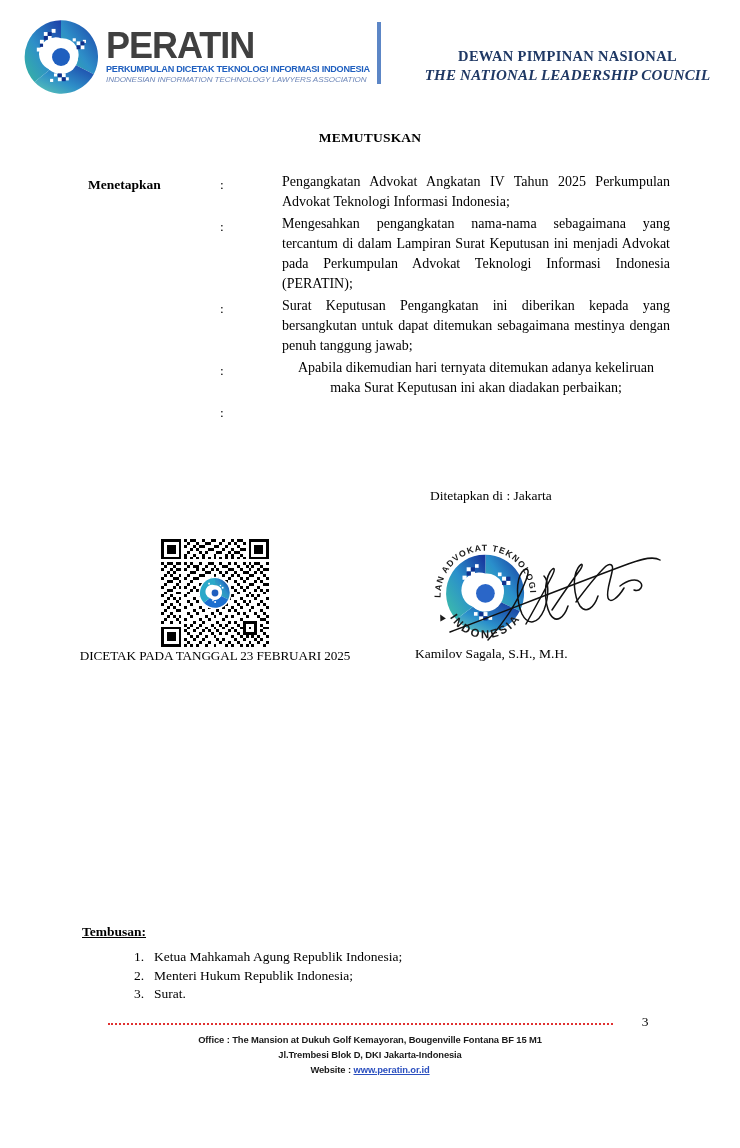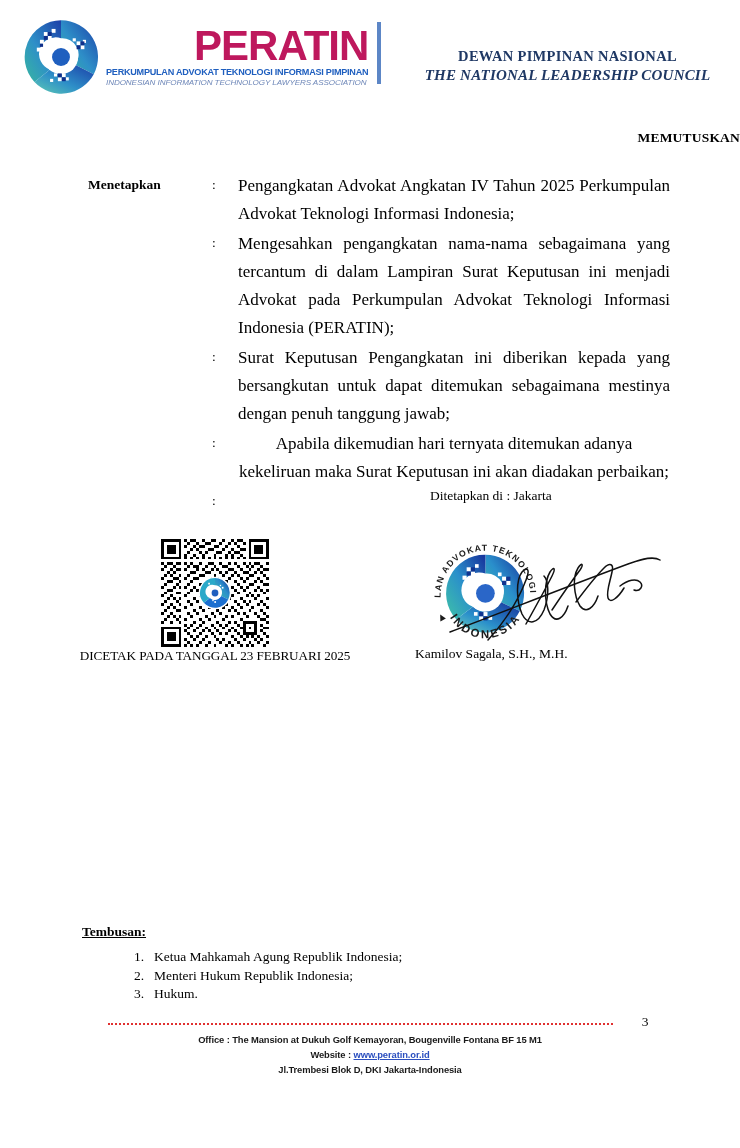--- a/index.html
+++ b/index.html
@@ -43,25 +43,24 @@
     width: 78px; height: 78px;
   }
   .logo-word-wrap {
     margin-left: 6px;
     position: relative;
     padding-bottom: 2px;
   }
   .logo-word {
     font-family: "Liberation Sans", sans-serif;
     font-weight: 700;
-    font-size: 42px;
+    font-size: 36px;
     letter-spacing: -1px;
-    color: #be185d;
+    color: #404040;
     line-height: 0.98;
-    text-align: right;
   }
   .logo-tag1 {
     font-family: "Liberation Sans", sans-serif;
     font-weight: 700;
     font-size: 9.1px;
     letter-spacing: -0.25px;
     color: #1F5FBF;
     margin-top: 1px;
     white-space: nowrap;
   }
@@ -100,55 +99,57 @@
     font-size: 15px;
     letter-spacing: 0.2px;
     margin-top: 2px;
   }
 
   
   .memutuskan {
     position: absolute;
     left: 0; top: 130px;
     width: 740px;
-    text-align: right;
+    text-align: center;
     font-weight: 700;
     font-size: 13.5px;
     letter-spacing: 0.2px;
   }
 
   .decisions {
     position: absolute;
     left: 88px; top: 172px;
     width: 582px;
   }
   .drow {
     display: flex;
     align-items: flex-start;
     margin-bottom: 2px;
+    gap: 8px;
   }
   .dlabel {
     width: 124px;
     flex: 0 0 124px;
     font-weight: 700;
     font-size: 13.5px;
     line-height: 25px;
   }
   .dcolon {
     width: 26px;
     flex: 0 0 26px;
     font-size: 13.5px;
     line-height: 25px;
   }
   .dtext {
     flex: 1 1 auto;
-    font-size: 17px;
-    line-height: 28px;
+    font-size: 14px;
+    line-height: 20px;
     text-align: justify;
     text-justify: inter-word;
+    margin-left: 28px;
   }
   .dtext.nojust { text-align: center; }
 
   
   .sigblock {
     position: absolute;
     left: 430px; top: 487px;
     width: 300px;
     font-size: 13.5px;
     line-height: 17.5px;
@@ -296,21 +297,21 @@
           <rect x="23" y="33" width="4" height="4"></rect>
             <rect x="75" y="30" width="5" height="5"></rect>
           <rect x="70" y="35" width="5" height="5"></rect>
             <rect x="51" y="76" width="5" height="5"></rect>
           <rect x="46" y="71" width="5" height="5"></rect>
         </g>
       </svg>
     </div>
     <div class="logo-word-wrap">
       <div class="logo-word">PERATIN</div>
-      <div class="logo-tag1">PERKUMPULAN ADVOKAT TEKNOLOGI INFORMASI PIMPINAN</div>
+      <div class="logo-tag1">PERKUMPULAN DICETAK TEKNOLOGI INFORMASI INDONESIA</div>
       <div class="logo-tag2">INDONESIAN INFORMATION TECHNOLOGY LAWYERS ASSOCIATION</div>
     </div>
   </div>
 
   <div class="logo-divider"></div>
 
   <div class="council">
     <div class="council-l1">DEWAN PIMPINAN NASIONAL</div>
     <div class="council-l2">THE NATIONAL LEADERSHIP COUNCIL</div>
   </div>
@@ -862,25 +863,25 @@
   <div class="titem">
     <div class="tnum">1.</div>
     <div class="tlabel">Ketua Mahkamah Agung Republik Indonesia;</div>
   </div>
   <div class="titem">
     <div class="tnum">2.</div>
     <div class="tlabel">Menteri Hukum Republik Indonesia;</div>
   </div>
   <div class="titem">
     <div class="tnum">3.</div>
-    <div class="tlabel">Hukum.</div>
+    <div class="tlabel">Surat.</div>
   </div>
 </div>
 
 <div class="foot-rule"></div>
 <div class="page-num">3</div>
 <div class="footer-text">
   <div>Office : The Mansion at Dukuh Golf Kemayoran, Bougenville Fontana BF 15 M1</div>
+  <div>Jl.Trembesi Blok D, DKI Jakarta-Indonesia</div>
   <div>
     <span>Website : </span><a class="footer-link" href="#">www.peratin.or.id</a>
   </div>
-  <div>Jl.Trembesi Blok D, DKI Jakarta-Indonesia</div>
 </div>
 
 </body></html>

